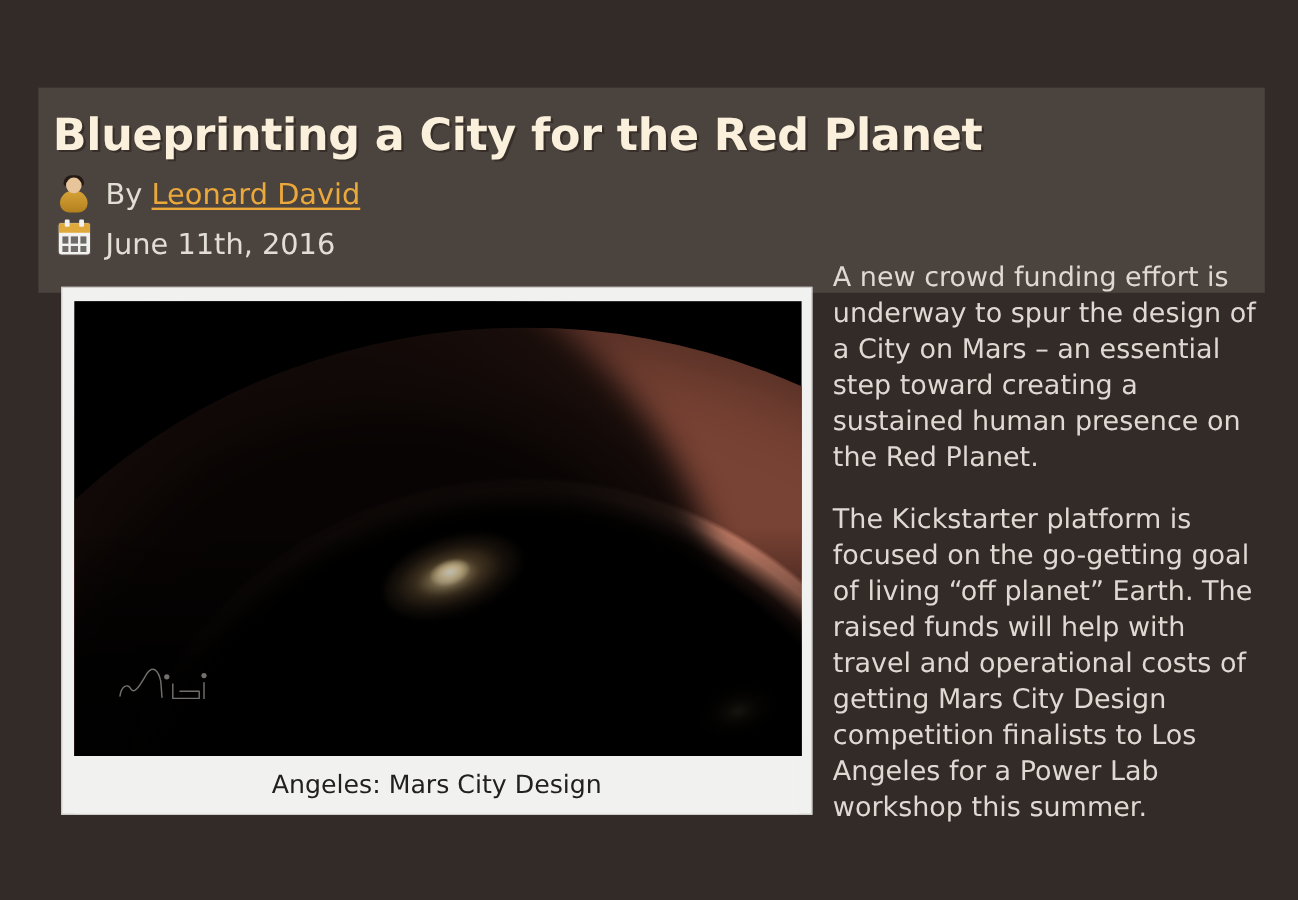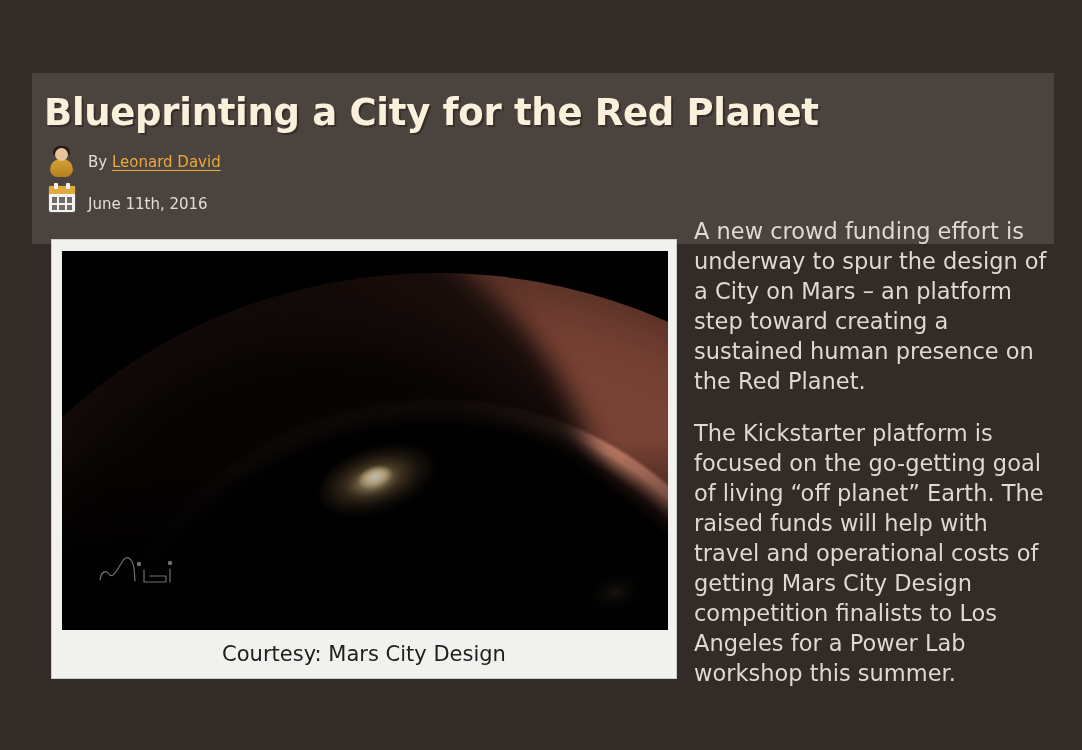--- a/index.html
+++ b/index.html
@@ -125,21 +125,21 @@
     grid-template-columns: repeat(3, 1fr);
     grid-template-rows: repeat(2, 1fr);
     gap: 2px;
   }
   .icon-calendar .c-grid i {
     background: #6e6b68;
     display: block;
   }
 
   .meta-text {
-    font-size: 15px;
+    font-size: 24px;
     color: #e2ded6;
     line-height: 26px;
     white-space: nowrap;
   }
   .author-link {
     color: #eba93c;
     text-decoration: underline;
     text-underline-offset: 3px;
     cursor: pointer;
   }
@@ -373,19 +373,19 @@
       <g fill="none" stroke="#b9b4ae" stroke-width="1.2" stroke-linecap="round" stroke-linejoin="round">
         <path d="M2 28 C3 20, 8 17, 11 22 C14 27, 18 20, 24 10 C29 2, 34 6, 36 16 L37 29"></path>
         <path d="M46 18 L46 30 L68 30 L68 24 L52 24"></path>
         <path d="M72 17 L72 30"></path>
       </g>
       <circle cx="41" cy="12" r="2.2" fill="#b9b4ae"></circle>
       <circle cx="72" cy="11" r="2.2" fill="#b9b4ae"></circle>
     </svg>
   </div>
 
-  <figcaption class="photo-caption">Courtesy: Mars City Design</figcaption>
+  <figcaption class="photo-caption">Angeles: Mars City Design</figcaption>
 </figure>
 
 <div class="article-body">
-  <p>A new crowd funding effort is underway to spur the design of a City on Mars – an platform step toward creating a sustained human presence on the Red Planet.</p>
+  <p>A new crowd funding effort is underway to spur the design of a City on Mars – an essential step toward creating a sustained human presence on the Red Planet.</p>
   <p>The Kickstarter platform is focused on the go-getting goal of living “off planet” Earth. The raised funds will help with travel and operational costs of getting Mars City Design competition finalists to Los Angeles for a Power Lab workshop this summer.</p>
 </div>
 
 </body></html>

